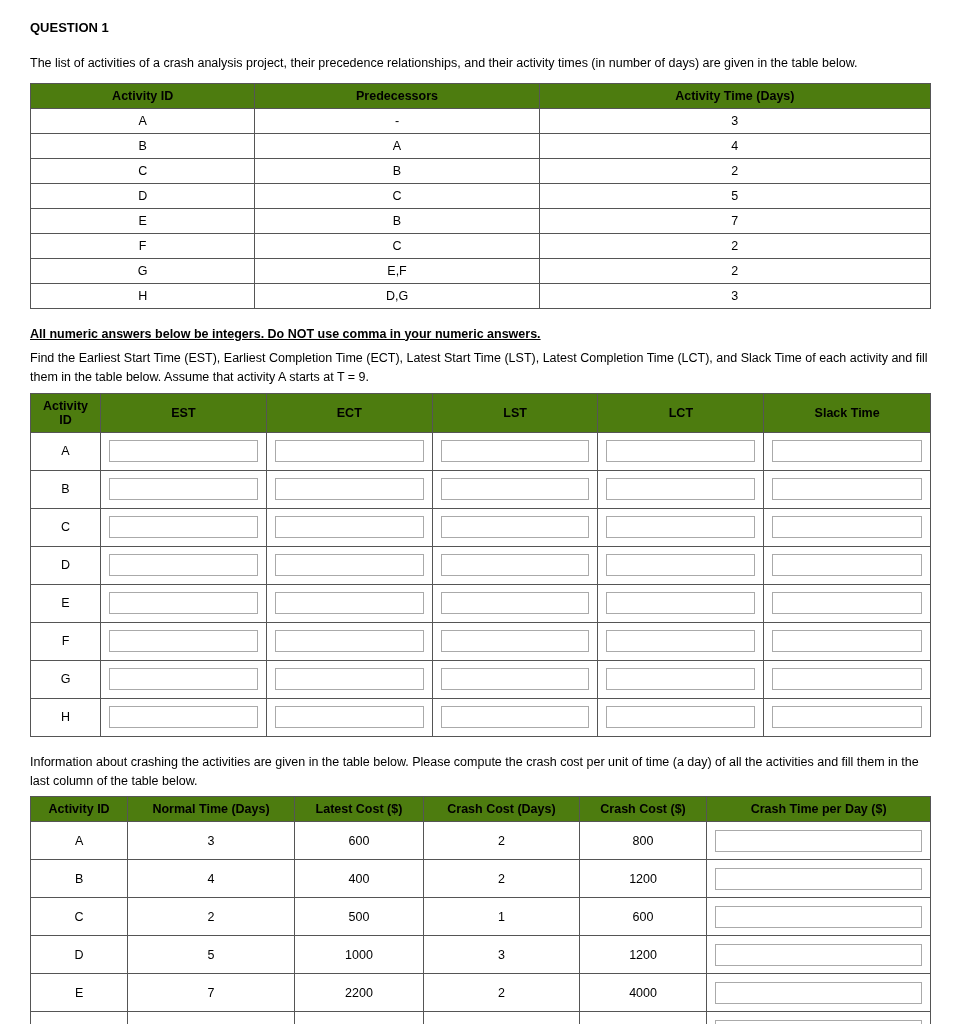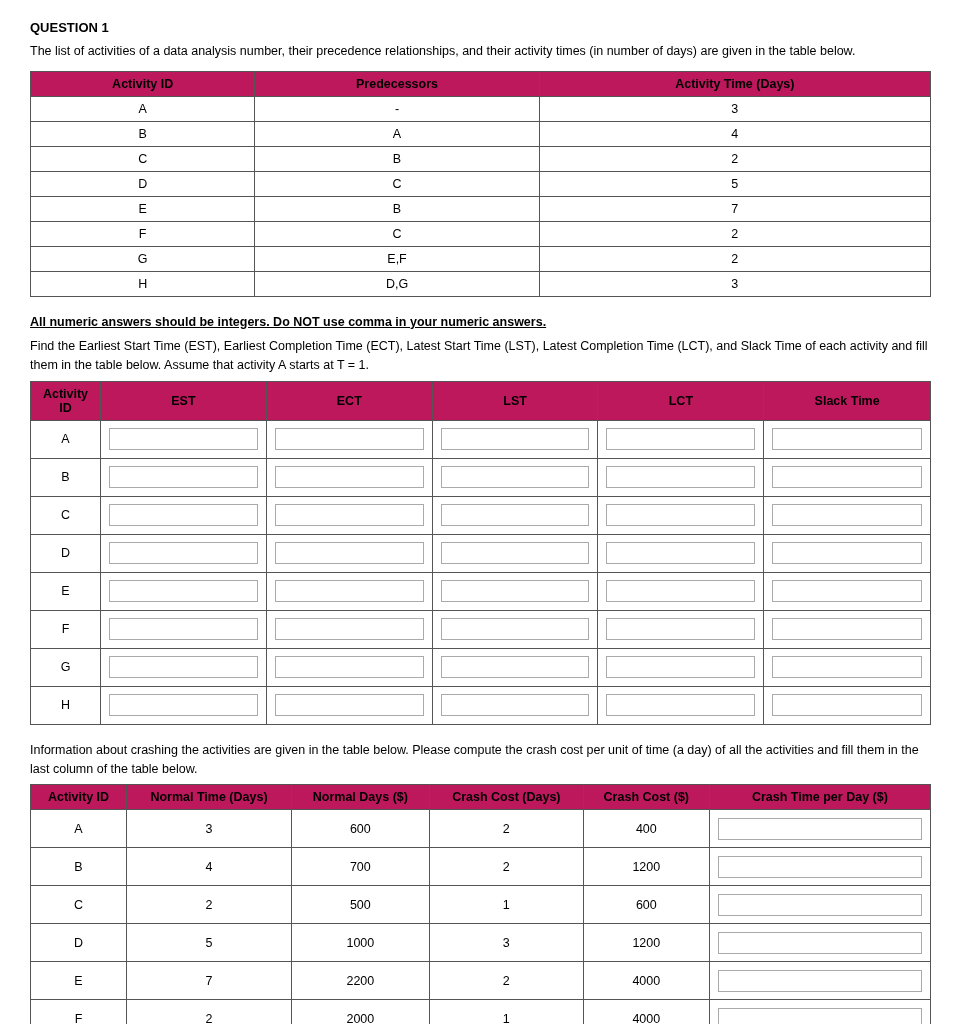--- a/index.html
+++ b/index.html
@@ -7,40 +7,40 @@
       font-family: Arial, sans-serif;
       font-size: 13px;
       background: #fff;
       color: #000;
       padding: 20px 30px;
       width: 961px;
     }
     .question-label {
       font-weight: bold;
       font-size: 13px;
-      margin-bottom: 8px;
+      margin-bottom: 20px;
     }
     .intro-text {
       font-size: 12.5px;
       margin-bottom: 10px;
       line-height: 1.4;
     }
     table {
       border-collapse: collapse;
       width: 100%;
       margin-bottom: 16px;
     }
     table th, table td {
       border: 1px solid #555;
       padding: 5px 8px;
       text-align: center;
       font-size: 12.5px;
     }
     table th {
-      background: #be185d;
+      background: #4d7c0f;
       font-weight: bold;
     }
     .section-title {
       font-size: 12.5px;
       margin-bottom: 6px;
       line-height: 1.5;
     }
     .bold-underline {
       font-weight: bold;
       text-decoration: underline;
@@ -52,21 +52,21 @@
       font-size: 12px;
       outline: none;
       background: #fff;
     }
   </style>
 </head>
 <body>
 
 <div class="question-label">QUESTION 1</div>
 
-<p class="intro-text">The list of activities of a data analysis number, their precedence relationships, and their activity times (in number of days) are given in the table below.</p>
+<p class="intro-text">The list of activities of a crash analysis project, their precedence relationships, and their activity times (in number of days) are given in the table below.</p>
 
 <table>
   <thead>
     <tr>
       <th>Activity ID</th>
       <th>Predecessors</th>
       <th>Activity Time (Days)</th>
     </tr>
   </thead>
   <tbody id="table1-body">
@@ -107,23 +107,23 @@
       </tr>
       <tr>
         <td>H</td>
         <td>D,G</td>
         <td>3</td>
       </tr>
     </tbody>
 </table>
 
 <p class="section-title">
-  <span class="bold-underline">All numeric answers should be integers. Do NOT use comma in your numeric answers.</span>
+  <span class="bold-underline">All numeric answers below be integers. Do NOT use comma in your numeric answers.</span>
 </p>
-<p class="section-title">Find the Earliest Start Time (EST), Earliest Completion Time (ECT), Latest Start Time (LST), Latest Completion Time (LCT), and Slack Time of each activity and fill them in the table below. Assume that activity A starts at T = 1.</p>
+<p class="section-title">Find the Earliest Start Time (EST), Earliest Completion Time (ECT), Latest Start Time (LST), Latest Completion Time (LCT), and Slack Time of each activity and fill them in the table below. Assume that activity A starts at T = 9.</p>
 
 <table>
   <thead>
     <tr>
       <th style="width:70px;">Activity ID</th>
       <th>EST</th>
       <th>ECT</th>
       <th>LST</th>
       <th>LCT</th>
       <th>Slack Time</th>
@@ -197,39 +197,39 @@
     </tbody>
 </table>
 
 <p class="section-title">Information about crashing the activities are given in the table below. Please compute the crash cost per unit of time (a day) of all the activities and fill them in the last column of the table below.</p>
 
 <table>
   <thead>
     <tr>
       <th>Activity ID</th>
       <th>Normal Time (Days)</th>
-      <th>Normal Days ($)</th>
+      <th>Latest Cost ($)</th>
       <th>Crash Cost (Days)</th>
       <th>Crash Cost ($)</th>
       <th>Crash Time per Day ($)</th>
     </tr>
   </thead>
   <tbody id="table3-body">
   <tr>
         <td style="height: 38px;">A</td>
         <td style="height: 38px;">3</td>
         <td style="height: 38px;">600</td>
         <td style="height: 38px;">2</td>
-        <td style="height: 38px;">400</td>
+        <td style="height: 38px;">800</td>
         <td class="input-cell"><input type="text" style=""></td>
       </tr>
       <tr>
         <td style="height: 38px;">B</td>
         <td style="height: 38px;">4</td>
-        <td style="height: 38px;">700</td>
+        <td style="height: 38px;">400</td>
         <td style="height: 38px;">2</td>
         <td style="height: 38px;">1200</td>
         <td class="input-cell"><input type="text" style=""></td>
       </tr>
       <tr>
         <td style="height: 38px;">C</td>
         <td style="height: 38px;">2</td>
         <td style="height: 38px;">500</td>
         <td style="height: 38px;">1</td>
         <td style="height: 38px;">600</td>

